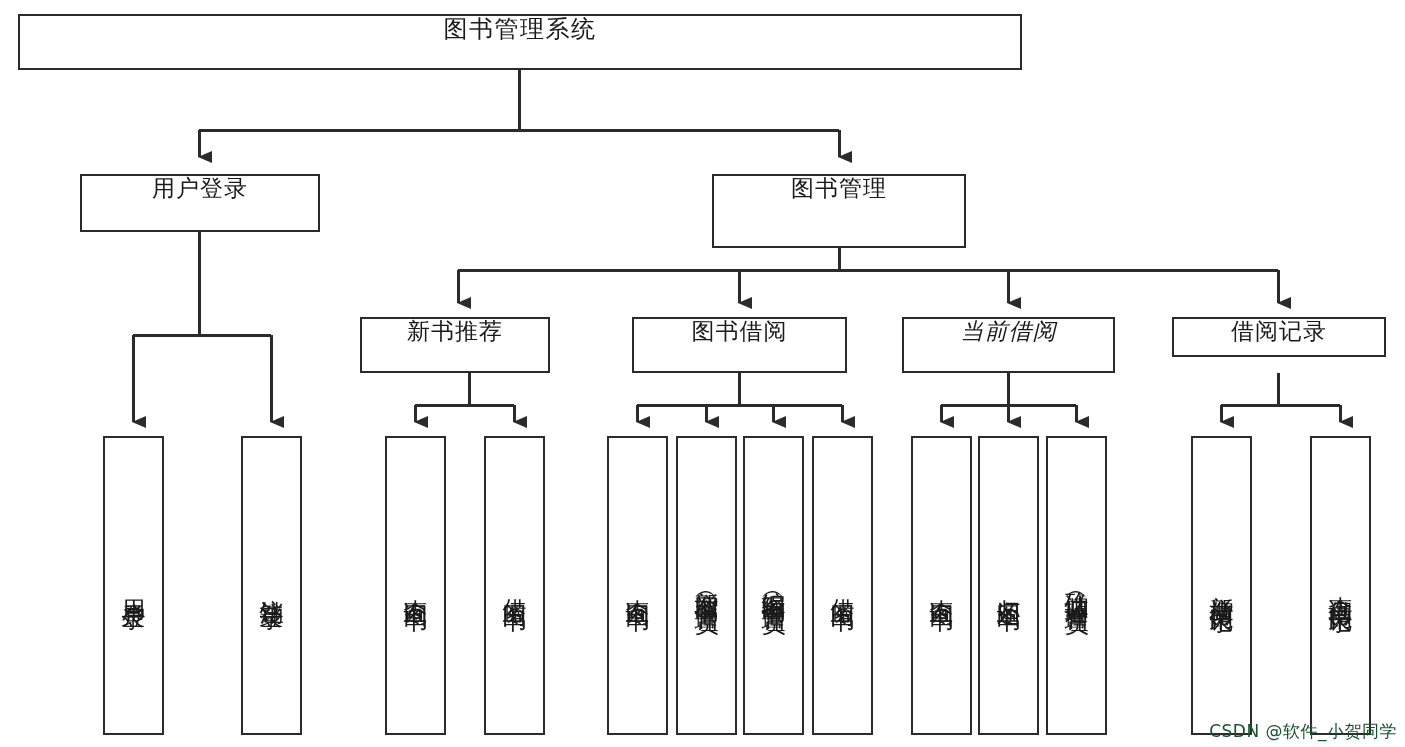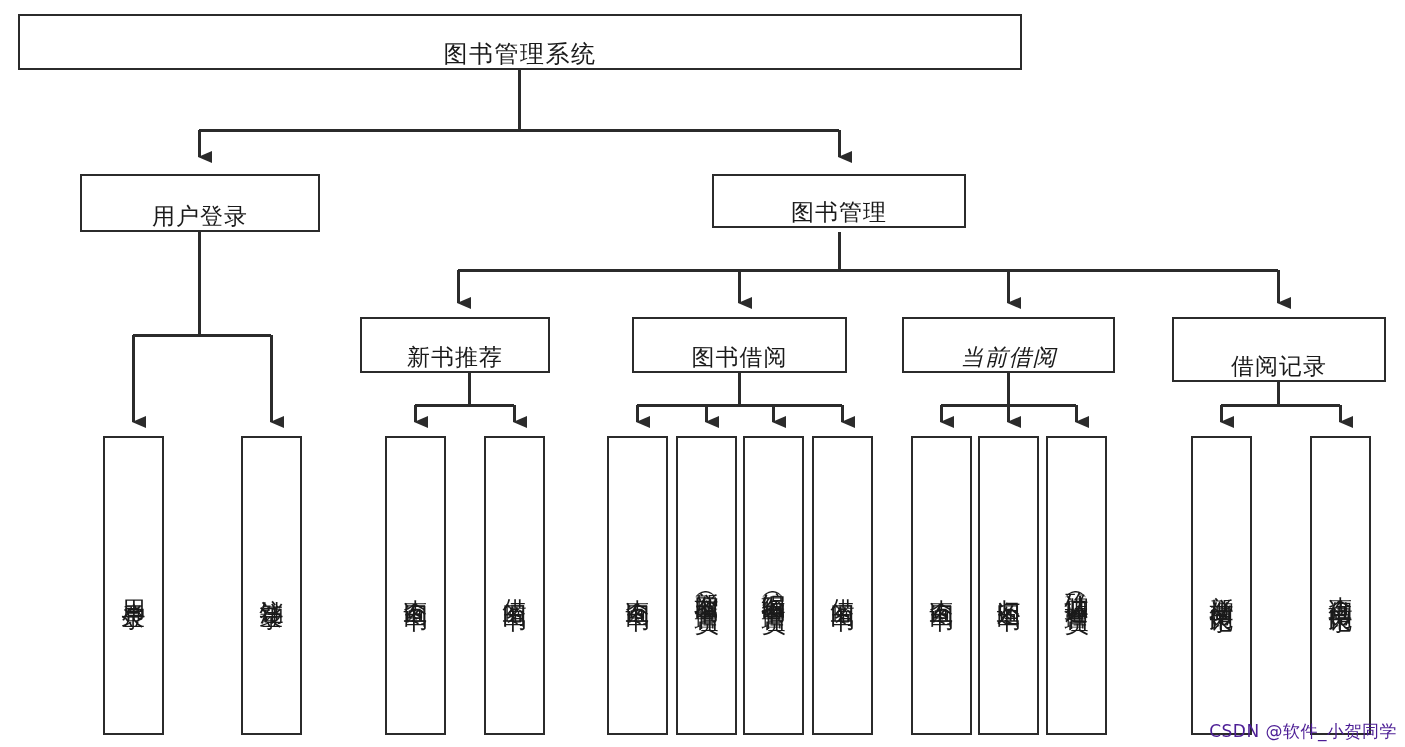--- a/index.html
+++ b/index.html
@@ -22,21 +22,21 @@
     width:1405px; height:747px;
     pointer-events:none;
   }
   
   .node{
     position:absolute;
     box-sizing:border-box;
     background:#ffffff;
     border:2px solid #2b2b2b;
     display:flex;
-    align-items:flex-end;
+    align-items:flex-start;
     justify-content:center;
     color:#1a1a1a;
   }
   .node .label{
     display:block;
     text-align:center;
     line-height:1.12;
     white-space:pre;
   }
   
@@ -60,21 +60,21 @@
     line-height:1.0;
     letter-spacing:3px;
     white-space:nowrap;
   }
   
   #watermark{
     position:absolute;
     right:8px;
     bottom:4px;
     font-size:17px;
-    color:#4c1d95;
+    color:#14532d;
     letter-spacing:0.5px;
     white-space:nowrap;
     user-select:none;
   }
 </style>
 </head>
 <body>
 
 <div id="canvas">
 
@@ -129,37 +129,37 @@
   </svg>
 
   <div class="node h root" style="left:18px; top:14px; width:1004px; height:56px;">
     <span class="label">图书管理系统</span>
   </div>
 
   <div class="node h" style="left:80px; top:174px; width:240px; height:58px;">
     <span class="label">用户登录</span>
   </div>
 
-  <div class="node h" style="left:712px; top:174px; width:254px; height:54px;">
+  <div class="node h" style="left:712px; top:174px; width:254px; height:74px;">
     <span class="label">图书管理</span>
   </div>
 
   <div class="node h" style="left:360px; top:317px; width:190px; height:56px;">
     <span class="label">新书推荐</span>
   </div>
 
   <div class="node h" style="left:632px; top:317px; width:215px; height:56px;">
     <span class="label">图书借阅</span>
   </div>
 
   <div class="node h" style="left:902px; top:317px; width:213px; height:56px;font-style:italic;">
     <span class="label">当前借阅</span>
   </div>
 
-  <div class="node h" style="left:1172px; top:317px; width:214px; height:65px;">
+  <div class="node h" style="left:1172px; top:317px; width:214px; height:40px;">
     <span class="label">借阅记录</span>
   </div>
 
   <div class="node v" style="left:103px; top:436px; width:61px; height:299px;">
     <span class="label">用户登录</span>
   </div>
 
   <div class="node v" style="left:241px; top:436px; width:61px; height:299px;">
     <span class="label">注销登录</span>
   </div>

